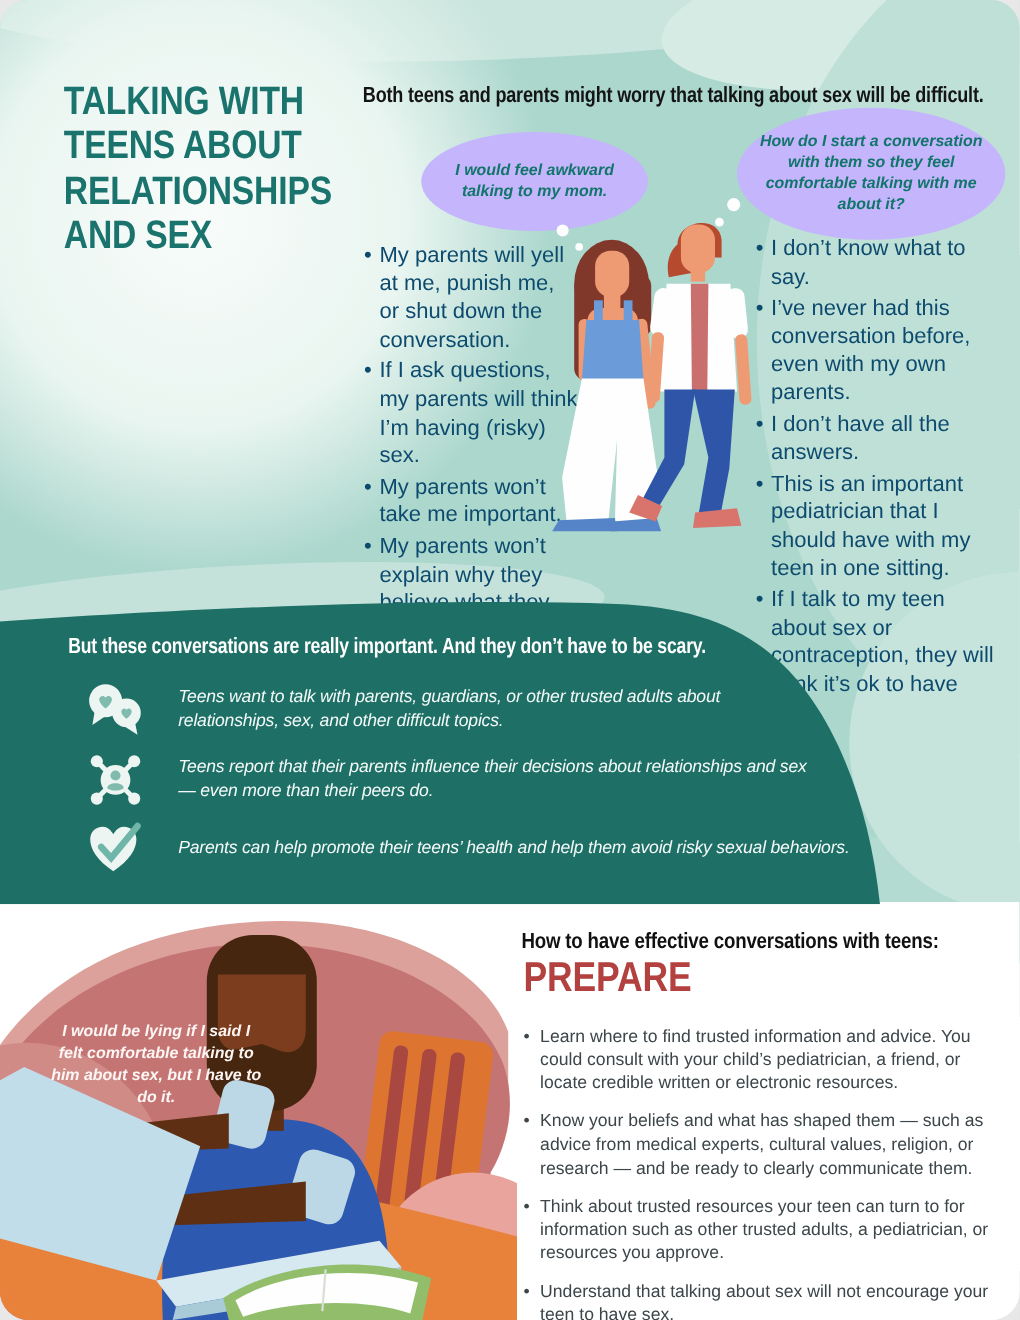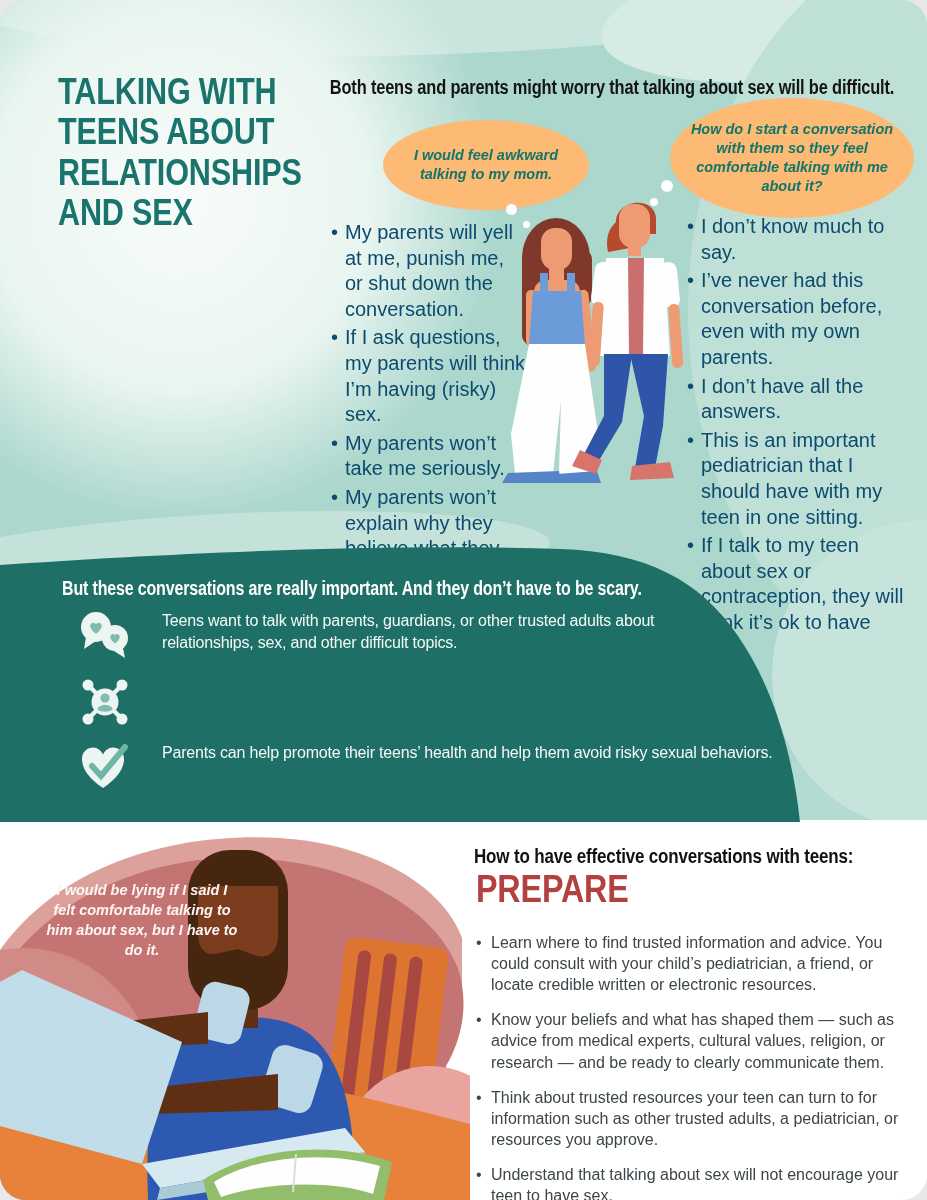--- a/index.html
+++ b/index.html
@@ -25,21 +25,21 @@
   .title{
     position:absolute;left:58px;top:72px;width:300px;
     font-size:36px;line-height:1.12;color:#1a746d;
     transform:scaleX(0.85);transform-origin:left top;
   }
   .worry-heading{
     position:absolute;left:262px;top:76px;width:700px;text-align:center;white-space:nowrap;
     font-size:20px;color:#141414;transform:scaleX(0.82);
   }
   .bubble{
-    position:absolute;border-radius:50%;background:#fdba74;
+    position:absolute;border-radius:50%;background:#c4b5fd;
     display:flex;align-items:center;justify-content:center;text-align:center;
     color:#12756a;font-style:italic;font-weight:700;font-stretch:condensed;
     font-size:14.5px;line-height:1.32;
   }
   .bubble-teen{left:383px;top:120px;width:206px;height:90px;padding:0 22px;box-sizing:border-box;text-align:center;}
   .bubble-parent{left:670px;top:98px;width:244px;height:120px;padding:0 18px;box-sizing:border-box;}
   .trail-dot{position:absolute;border-radius:50%;background:#fdfefd;}
 
   .worry-list{position:absolute;margin:0;padding:0;list-style:none;
     color:#0c4a6e;font-size:20px;line-height:1.28;}
@@ -47,31 +47,31 @@
   .worry-list li::before{content:"•";position:absolute;left:1px;top:0;}
   .teen-worries{left:330px;top:220px;width:196px;}
   .parent-worries{left:686px;top:214px;width:222px;}
 
   
   .band-svg{position:absolute;left:0;top:542px;width:927px;height:280px;}
   .band-heading{
     position:absolute;left:62px;top:577px;white-space:nowrap;
     font-size:20px;color:#ffffff;transform:scaleX(0.80);transform-origin:left top;
   }
-  .band-row{position:absolute;left:74px;display:flex;align-items:flex-start;}
+  .band-row{position:absolute;left:74px;display:flex;align-items:center;font-style:italic;}
   .band-row .icon-box{width:62px;flex:none;display:flex;align-items:center;justify-content:center;}
   .band-row .row-text{margin-left:26px;color:#f4faf8;font-size:16px;line-height:1.38;letter-spacing:-0.2px;}
   .row-1{top:610px;height:70px;} .row-1 .row-text{width:548px;}
   .row-2{top:676px;height:66px;} .row-2 .row-text{width:572px;}
   .row-3{top:742px;height:58px;} .row-3 .row-text{width:672px;}
 
   
   .father-svg{position:absolute;left:0;top:822px;width:470px;height:378px;}
   .parent-quote{
-    position:absolute;left:46px;top:880px;width:192px;text-align:center;
+    position:absolute;left:46px;top:928px;width:192px;text-align:center;
     color:#fdf6f4;font-style:italic;font-weight:700;font-stretch:condensed;
     font-size:14.5px;line-height:1.38;
   }
   .howto-heading{
     position:absolute;left:474px;top:845px;white-space:nowrap;
     font-size:20px;color:#111111;transform:scaleX(0.85);transform-origin:left top;
   }
   .step-title{
     position:absolute;left:476px;top:868px;white-space:nowrap;
     font-size:38px;color:#b2413f;transform:scaleX(0.85);transform-origin:left top;
@@ -108,26 +108,26 @@
     <span>How do I start a conversation with them so they feel comfortable talking with me about it?</span>
   </div>
   <div class="trail-dot" style="left:506px;top:204px;width:11px;height:11px;"></div>
   <div class="trail-dot" style="left:523px;top:221px;width:7px;height:7px;"></div>
   <div class="trail-dot" style="left:661px;top:180px;width:12px;height:12px;"></div>
   <div class="trail-dot" style="left:650px;top:198px;width:8px;height:8px;"></div>
 
   <ul class="worry-list teen-worries">
     <li>My parents will yell at me, punish me, or shut down the conversation.</li>
     <li>If I ask questions, my parents will think I’m having (risky) sex.</li>
-    <li>My parents won’t take me seriously.</li>
+    <li>My parents won’t take me important.</li>
     <li>My parents won’t explain why they believe what they do or why they have certain expectations for me.</li>
   </ul>
 
   <ul class="worry-list parent-worries">
-    <li>I don’t know much to say.</li>
+    <li>I don’t know what to say.</li>
     <li>I’ve never had this conversation before, even with my own parents.</li>
     <li>I don’t have all the answers.</li>
     <li>This is an important pediatrician that I should have with my teen in one sitting.</li>
     <li>If I talk to my teen about sex or contraception, they will think it’s ok to have sex.</li>
   </ul>
 
   <svg style="position:absolute;left:480px;top:178px;" width="225" height="310" viewBox="0 0 225 310">
 
     <ellipse cx="76" cy="80" rx="34" ry="40" fill="#80382a"></ellipse>
     <rect x="42" y="72" width="22" height="96" rx="11" fill="#80382a"></rect>
@@ -201,20 +201,21 @@
         </g>
         <circle cx="9" cy="9" r="5.5" fill="#edf5f2"></circle>
           <circle cx="43" cy="9" r="5.5" fill="#edf5f2"></circle>
         <circle cx="9" cy="43" r="5.5" fill="#edf5f2"></circle>
           <circle cx="43" cy="43" r="5.5" fill="#edf5f2"></circle>
         <circle cx="26" cy="26" r="13.5" fill="#edf5f2"></circle>
         <circle cx="26" cy="22" r="4.6" fill="#7fbcae"></circle>
         <path d="M18.5,33.5 C18.5,27.5 33.5,27.5 33.5,33.5 C30,36.5 22,36.5 18.5,33.5 Z" fill="#7fbcae"></path>
       </svg>
     </div>
+    <div class="row-text">Teens report that their parents influence their decisions about relationships and sex — even more than their peers do.</div>
   </div>
 
   <div class="band-row row-3">
     <div class="icon-box">
       <svg width="52" height="50" viewBox="0 0 52 50">
         <path d="M24,46 C9,36 3,26 3,17 C3,10 8,5.5 14.5,5.5 C18.5,5.5 22,8.5 24,12.5 C26,8.5 29.5,5.5 33.5,5.5 C40,5.5 45,10 45,17 C45,26 39,36 24,46 Z" fill="#edf5f2"></path>
         <path d="M13,24 L22,34 L46,5" stroke="#6fb5a8" stroke-width="6" fill="none" stroke-linecap="round"></path>
       </svg>
     </div>
     <div class="row-text">Parents can help promote their teens’ health and help them avoid risky sexual behaviors.</div>

